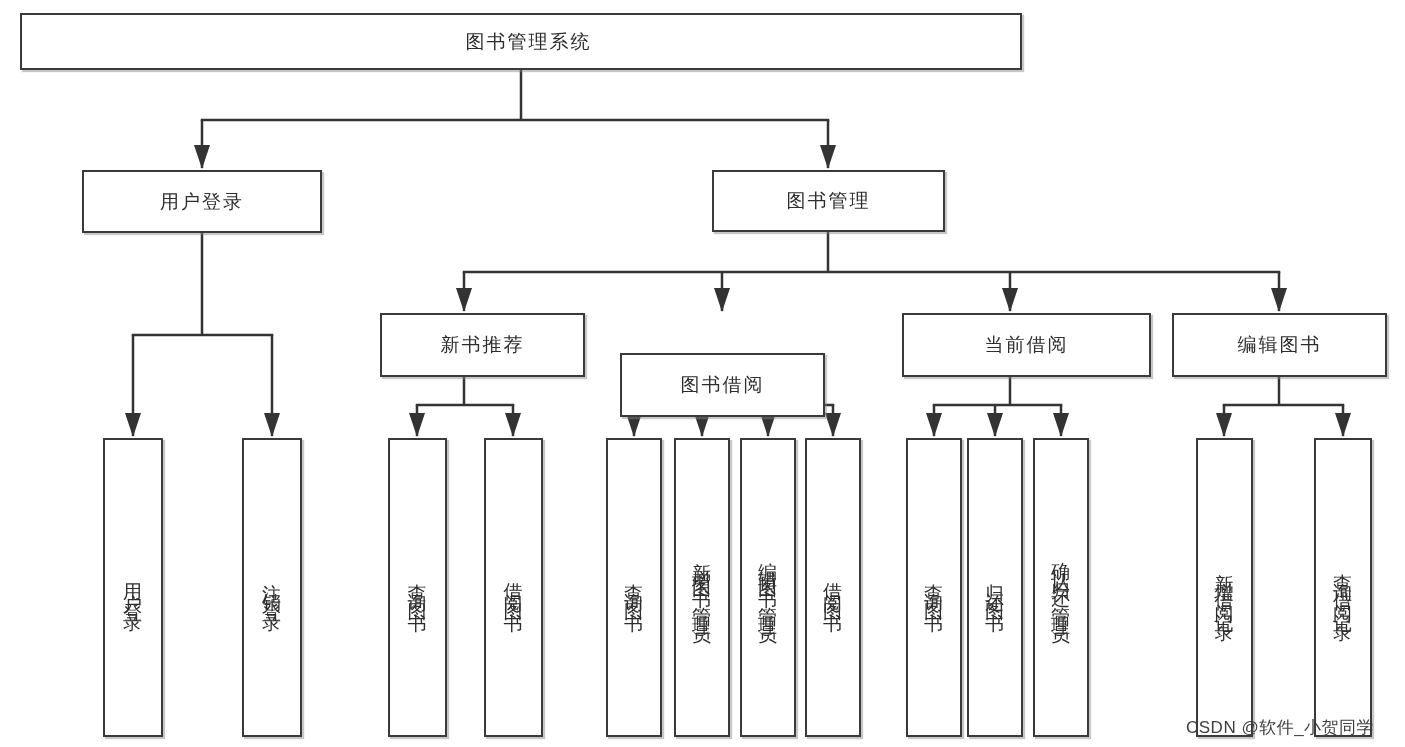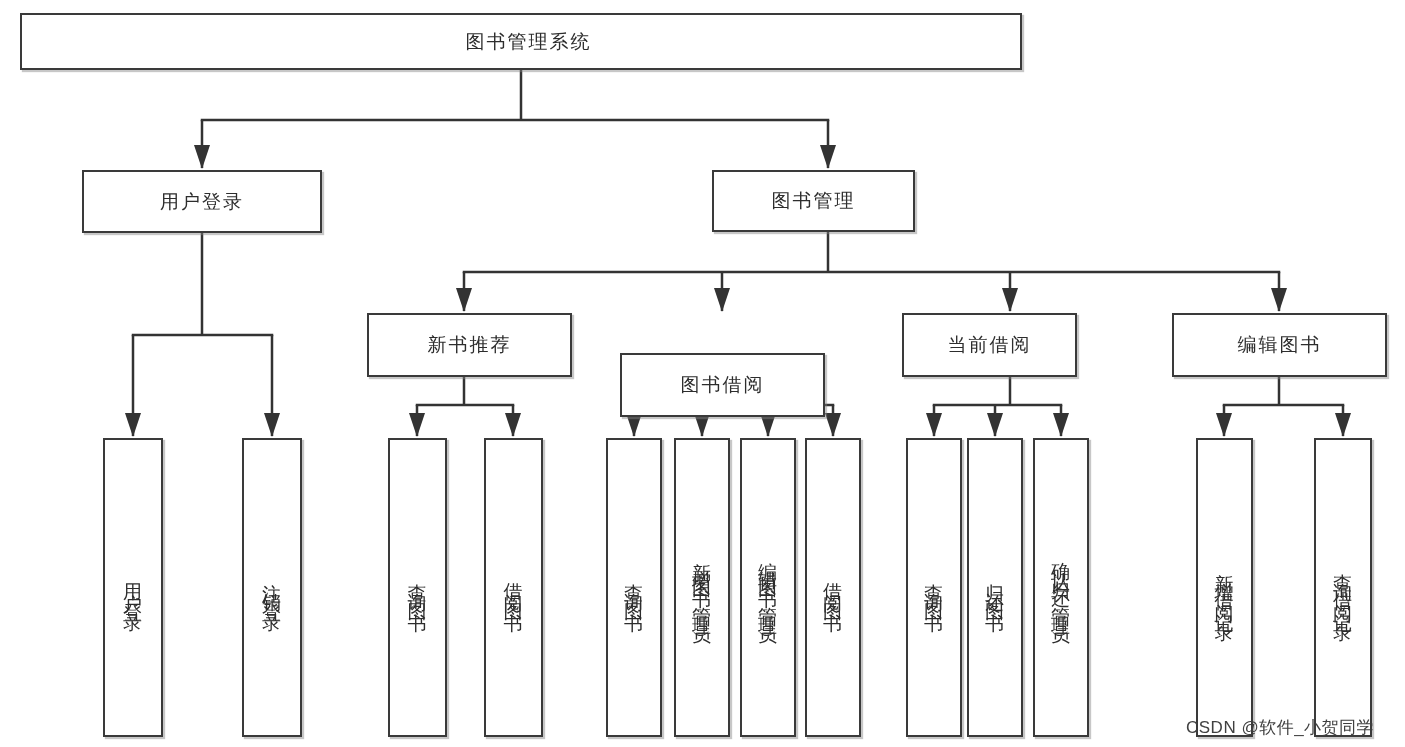--- a/index.html
+++ b/index.html
@@ -80,25 +80,25 @@
       <line x1="1279" y1="377" x2="1279" y2="406"></line>
       <line x1="1222.75" y1="405" x2="1344.25" y2="405"></line>
       <line x1="1224" y1="405" x2="1224" y2="436" marker-end="url(#arw)"></line>
       <line x1="1343" y1="405" x2="1343" y2="436" marker-end="url(#arw)"></line>
     </g>
   </svg>
 
   <div class="box" style="left:20px;top:13px;width:1002px;height:57px;padding-left:15px;">图书管理系统</div>
 
   <div class="box" style="left:82px;top:170px;width:240px;height:63px;">用户登录</div>
-  <div class="box" style="left:712px;top:170px;width:203px;height:62px;">图书管理</div>
+  <div class="box" style="left:712px;top:170px;width:233px;height:62px;">图书管理</div>
 
-  <div class="box" style="left:367px;top:313px;width:205px;height:64px;">新书推荐</div>
+  <div class="box" style="left:380px;top:313px;width:205px;height:64px;">新书推荐</div>
   <div class="box" style="left:620px;top:313px;width:205px;height:64px;margin-top:40px;">图书借阅</div>
-  <div class="box" style="left:902px;top:313px;width:175px;height:64px;">当前借阅</div>
+  <div class="box" style="left:902px;top:313px;width:249px;height:64px;">当前借阅</div>
   <div class="box" style="left:1172px;top:313px;width:215px;height:64px;">编辑图书</div>
 
   <div class="box vbox" style="left:103px;top:438px;width:60px;height:299px;">用户登录</div>
   <div class="box vbox" style="left:242px;top:438px;width:60px;height:299px;">注销登录</div>
 
   <div class="box vbox" style="left:388px;top:438px;width:59px;height:299px;">查询图书</div>
   <div class="box vbox" style="left:484px;top:438px;width:59px;height:299px;">借阅图书</div>
 
   <div class="box vbox" style="left:606px;top:438px;width:56px;height:299px;">查询图书</div>
   <div class="box vbox long" style="left:674px;top:438px;width:56px;height:299px;">新增图书（管理员）</div>

